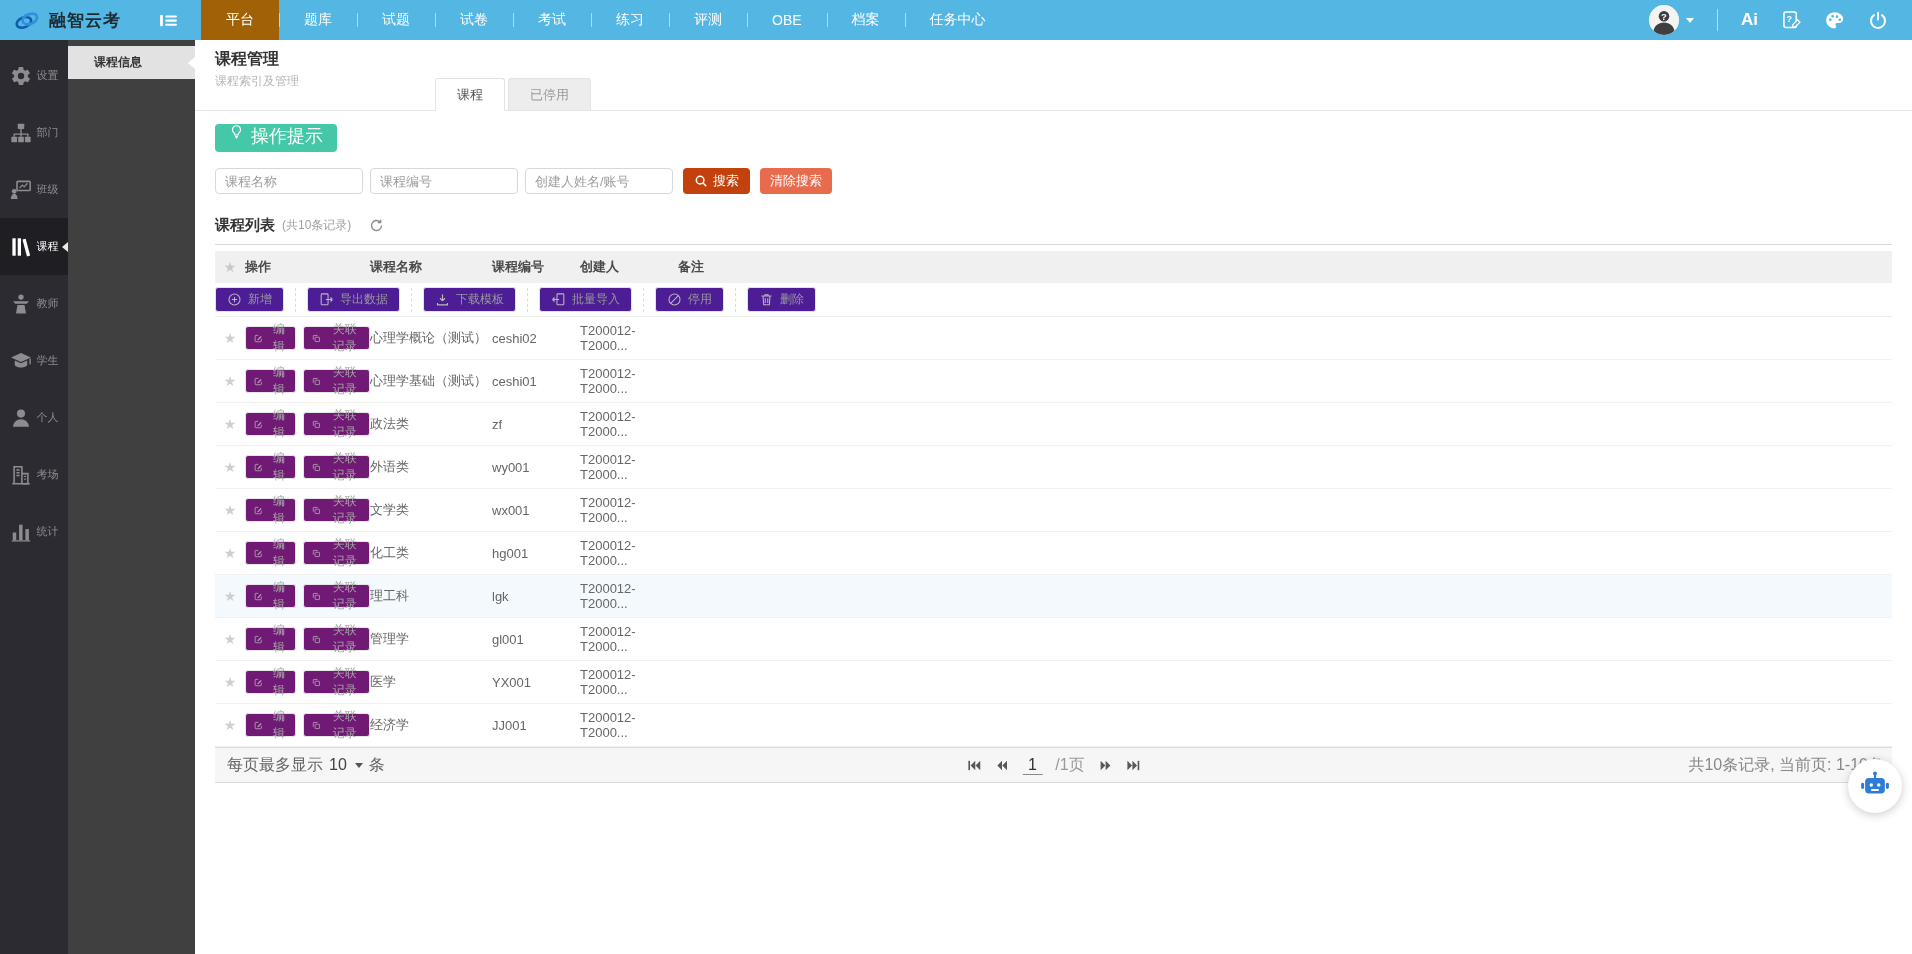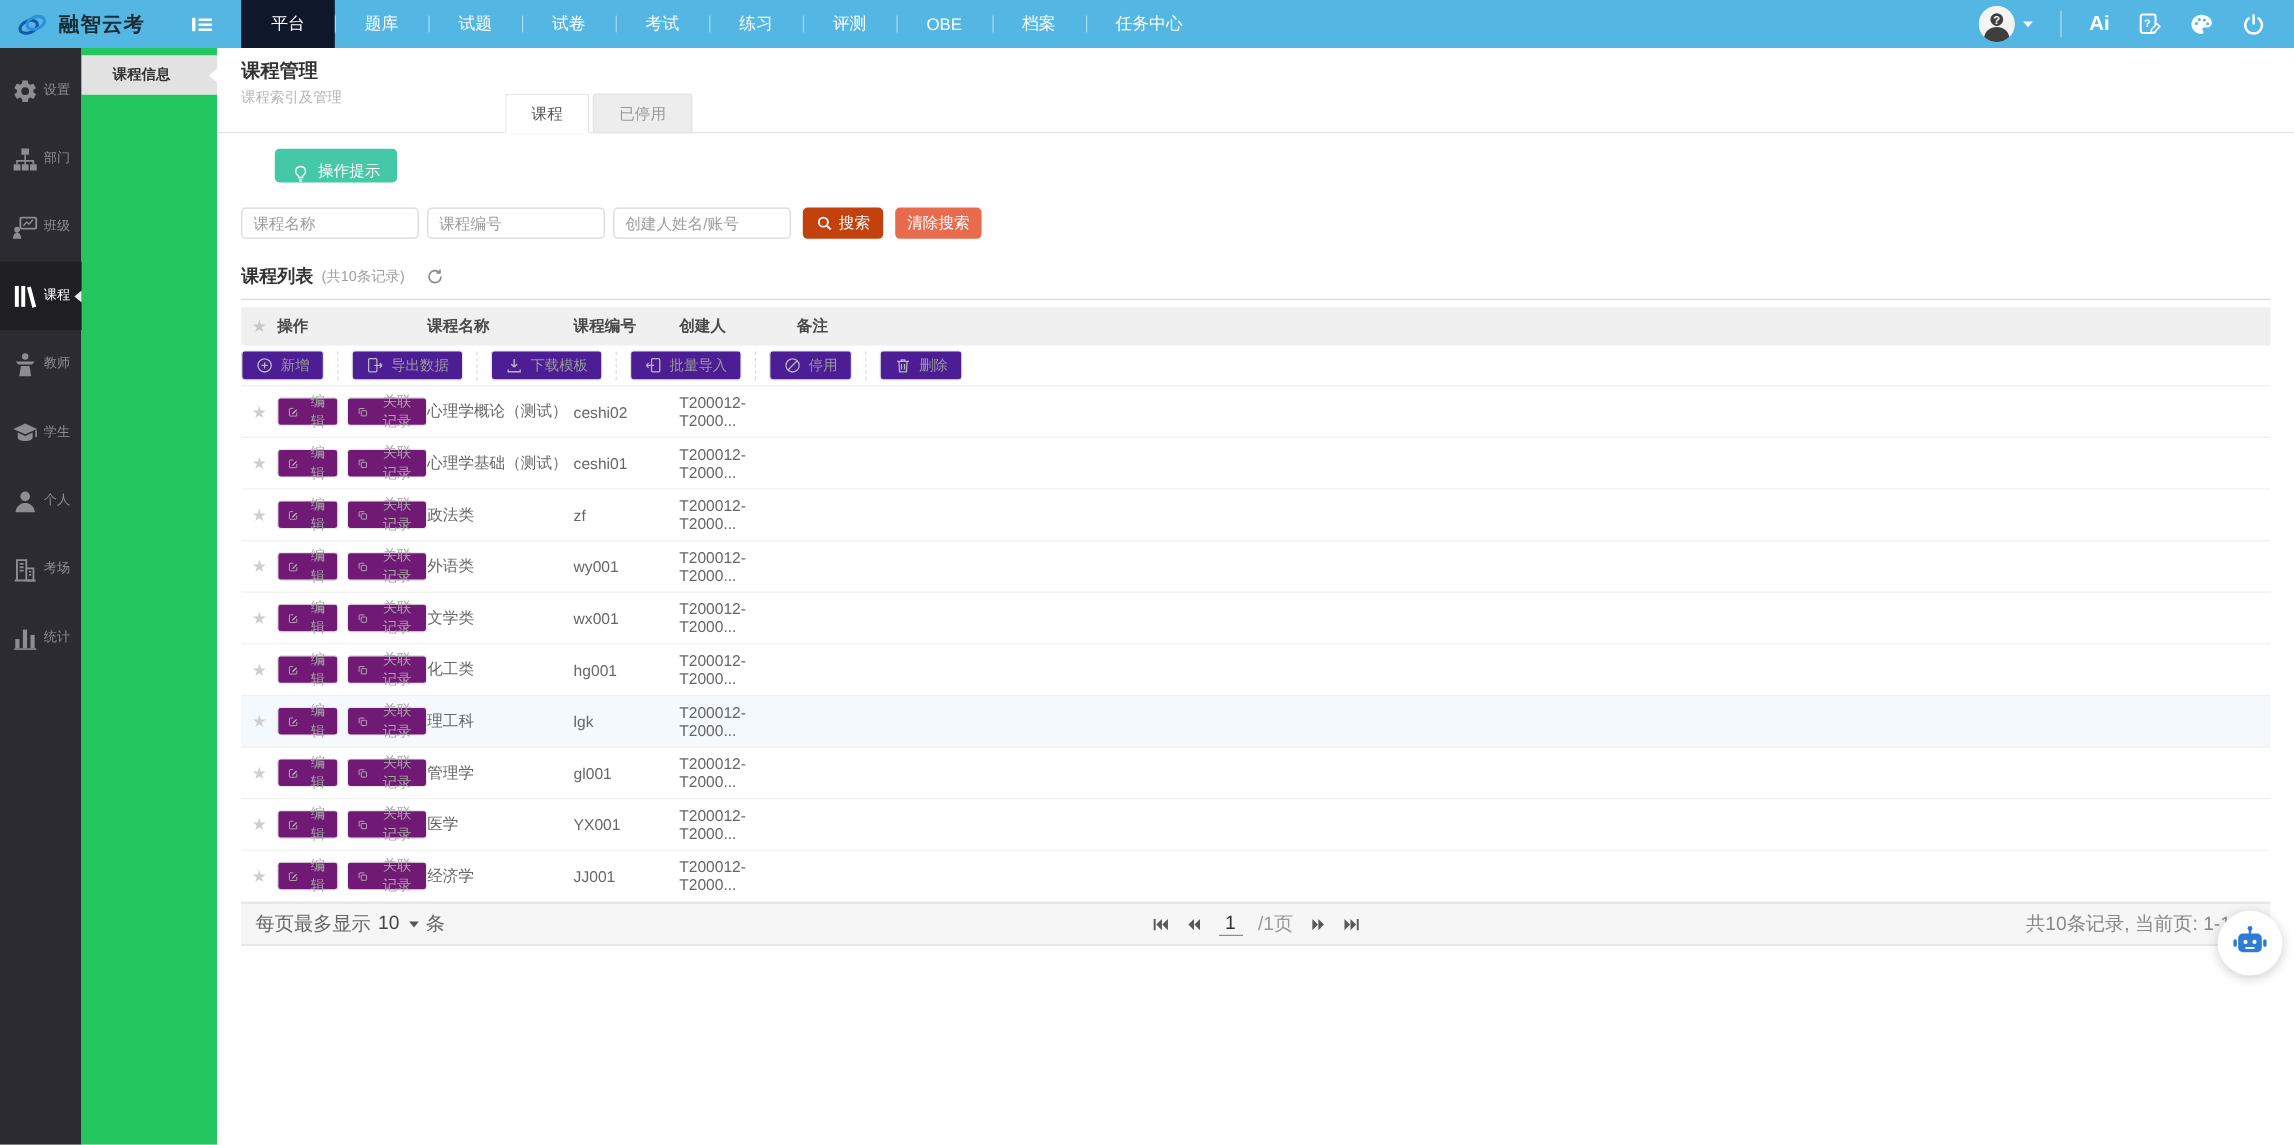--- a/index.html
+++ b/index.html
@@ -11,56 +11,56 @@
   }
 
   
   .topbar { height:40px; background:#54b6e3; display:flex; align-items:stretch; position:relative; }
   .brand { display:flex; align-items:center; gap:9px; padding-left:13px; width:152px; flex-shrink:0; }
   .brand-text { font-size:17px; font-weight:bold; color:#1d2b33; letter-spacing:1px; white-space:nowrap; }
   .collapse-btn { display:flex; align-items:center; margin-left:8px; cursor:pointer; }
   .topnav { display:flex; align-items:stretch; margin-left:24px; }
   .nav-item { position:relative; display:flex; align-items:center; padding:0 25px; color:#fff; font-size:14px; cursor:pointer; white-space:nowrap; }
   .nav-item + .nav-item::before { content:""; position:absolute; left:0; top:13px; height:14px; width:1px; background:rgba(255,255,255,.5); }
-  .nav-item.active { background:#0f172a; }
+  .nav-item.active { background:#a16207; }
   .top-right { margin-left:auto; display:flex; align-items:center; gap:23px; padding-right:24px; }
   .avatar-wrap { display:flex; align-items:center; gap:7px; cursor:pointer; }
   .avatar { width:30px; height:30px; border-radius:50%; overflow:hidden; background:#f4f4f4; display:flex; }
   .caret-white { width:0; height:0; border:4px solid transparent; border-top:5px solid #fff; margin-top:4px; }
   .tr-divider { width:1px; height:22px; background:rgba(255,255,255,.55); }
   .ai-label { color:#fff; font-weight:bold; font-size:17px; cursor:pointer; }
   .icon-btn { display:flex; cursor:pointer; }
 
   
   .frame { display:flex; height:914px; }
 
   .siderail { width:68px; background:#2b2b31; flex-shrink:0; padding-top:7px; }
   .rail-item { position:relative; height:57px; display:flex; align-items:center; justify-content:center; gap:5px; color:#8c8c91; cursor:pointer; }
   .rail-item svg { display:block; }
   .rail-label { font-size:11px; line-height:1; }
   .rail-item.active { background:#1e1e23; color:#fff; }
   .rail-item.active::after { content:""; position:absolute; right:0; top:50%; transform:translateY(-50%); border:5px solid transparent; border-right:6px solid #ebebeb; border-left:0; }
 
-  .subsidebar { width:113px; background:#22c55e; flex-shrink:0; padding-top:6px; }
+  .subsidebar { width:127px; background:#404040; flex-shrink:0; padding-top:6px; }
   .subitem { position:relative; height:33px; display:flex; align-items:center; padding-left:26px; font-size:12px; font-weight:bold; color:#333; cursor:pointer; }
   .subitem.active { background:#e2e2e2; }
   .subitem.active::after { content:""; position:absolute; right:0; top:50%; transform:translateY(-50%); border:6px solid transparent; border-right:7px solid #fff; border-left:0; }
 
   .content { flex:1; min-width:0; position:relative; background:#fff; padding:0 20px; }
 
   
   .page-header { position:relative; height:62px; margin:0 -20px; padding:0 20px; border-bottom:1px solid #e4e4e4; }
   .page-title { margin:9px 0 0; font-size:16px; font-weight:bold; color:#333; }
   .page-subtitle { margin-top:3px; font-size:12px; color:#b5b5b5; }
   .tabs { position:absolute; left:240px; bottom:-1px; display:flex; align-items:flex-end; }
   .tab { height:33px; line-height:32px; padding:0 21px; font-size:13px; color:#999; background:#ededed; border:1px solid #e2e2e2; border-radius:3px 3px 0 0; margin-right:3px; cursor:pointer; }
   .tab.active { background:#fff; color:#555; border-bottom-color:#fff; }
 
   
-  .tips-btn { margin-top:13px; height:28px; display:inline-flex; align-items:flex-end; gap:7px; padding:0 14px; background:#45c8a7; border:none; border-radius:4px; color:#fff; font-size:13px; cursor:pointer; font-family:inherit;margin-left:28px; }
+  .tips-btn { margin-top:13px; height:28px; display:inline-flex; align-items:flex-start; gap:7px; padding:0 14px; background:#45c8a7; border:none; border-radius:4px; color:#fff; font-size:18px; cursor:pointer; font-family:inherit; }
   .search-row { margin-top:16px; display:flex; align-items:center; gap:7px; }
   .s-input { width:148px; height:26px; border:1px solid #d8d8d8; border-radius:4px; padding:0 9px; font-size:13px; color:#333; outline:none; font-family:inherit; background:#fff; }
   .s-input::placeholder { color:#9c9c9c; }
   .btn-search { height:26px; display:inline-flex; align-items:center; gap:5px; padding:0 11px; background:#c2410c; border:none; border-radius:4px; color:#fff; font-size:13px; cursor:pointer; font-family:inherit; margin-left:3px; }
   .btn-clear { height:26px; padding:0 10px; background:#e96b4d; border:none; border-radius:4px; color:#fff; font-size:13px; cursor:pointer; font-family:inherit; margin-left:3px; }
 
   
   .list-head { margin-top:22px; padding-bottom:9px; border-bottom:1px solid #d9d9d9; display:flex; align-items:center; gap:7px; }
   .list-title { font-size:15px; font-weight:bold; color:#333; }
   .list-count { font-size:12px; color:#a0a0a0; }

